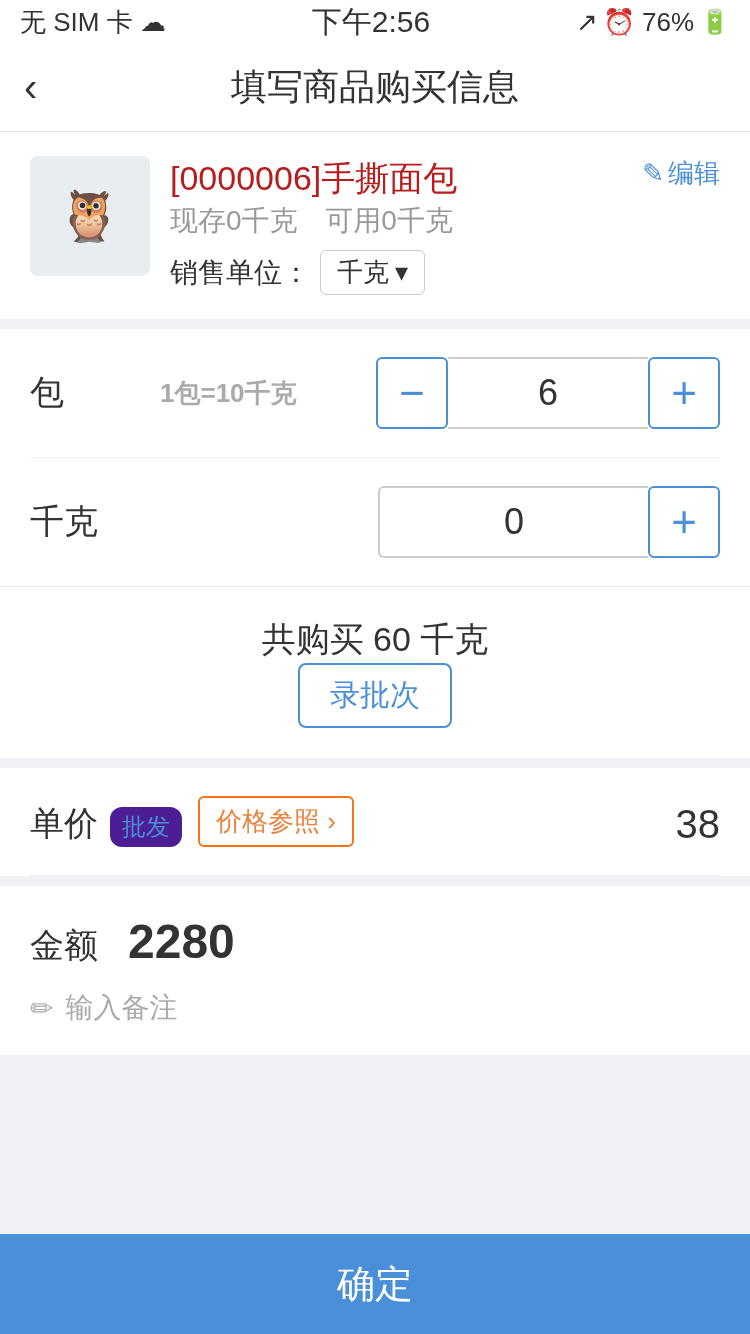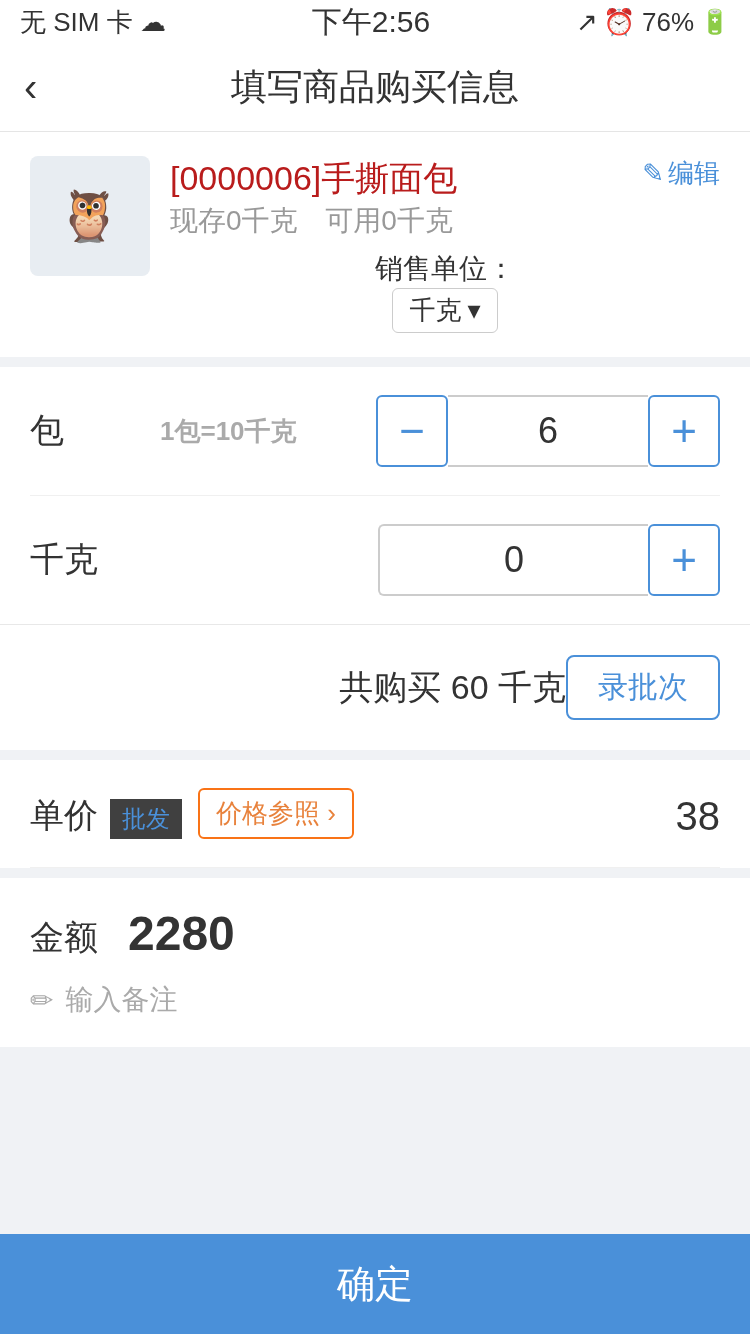--- a/index.html
+++ b/index.html
@@ -72,21 +72,21 @@
       justify-content: center;
       flex-shrink: 0;
     }
     .owl-icon {
       font-size: 50px;
       color: #8ba5bf;
     }
     .product-info { flex: 1; }
     .product-name { font-size: 34px; color: #b91c1c; font-weight: 400; }
     .product-stock { font-size: 28px; color: #999; margin-bottom: 10px; }
-    .product-unit-row { display: flex; align-items: center; font-size: 28px; color: #333; flex-direction: column; }
+    .product-unit-row { display: flex; align-items: center; gap: 10px; font-size: 28px; color: #333; }
     .unit-selector {
       border: 1px solid #ccc;
       border-radius: 6px;
       padding: 4px 16px;
       font-size: 26px;
       color: #333;
       background: #fff;
       display: flex;
       align-items: center;
       gap: 6px;
@@ -170,22 +170,23 @@
       cursor: pointer;
       border-radius: 6px;
     }
 
     
     .summary-row {
       background: #fff;
       padding: 30px;
       display: flex;
       align-items: center;
-      justify-content: flex-end;
+      justify-content: space-between;
       border-bottom: 10px solid #f0f2f5;
+      flex-direction: column;
     }
     .summary-text { font-size: 34px; color: #333; }
     .batch-btn {
       border: 2px solid #4a90d9;
       border-radius: 8px;
       padding: 10px 30px;
       font-size: 30px;
       color: #4a90d9;
       background: #fff;
       cursor: pointer;
@@ -198,25 +199,25 @@
       border-bottom: 10px solid #f0f2f5;
     }
     .price-row {
       display: flex;
       align-items: flex-end;
       padding-bottom: 28px;
       border-bottom: 1px solid #f0f0f0;
     }
     .price-label { font-size: 34px; color: #333; }
     .price-tag {
-      background: #404040;
+      background: #4c1d95;
       color: #4a90d9;
       font-size: 24px;
       padding: 4px 12px;
-      border-radius: 0;
+      border-radius: 12px;
       margin-left: 12px;
     }
     .price-ref-btn {
       border: 2px solid #f97316;
       border-radius: 6px;
       padding: 6px 16px;
       font-size: 26px;
       color: #e8823c;
       background: #fff;
       margin-left: 16px;

